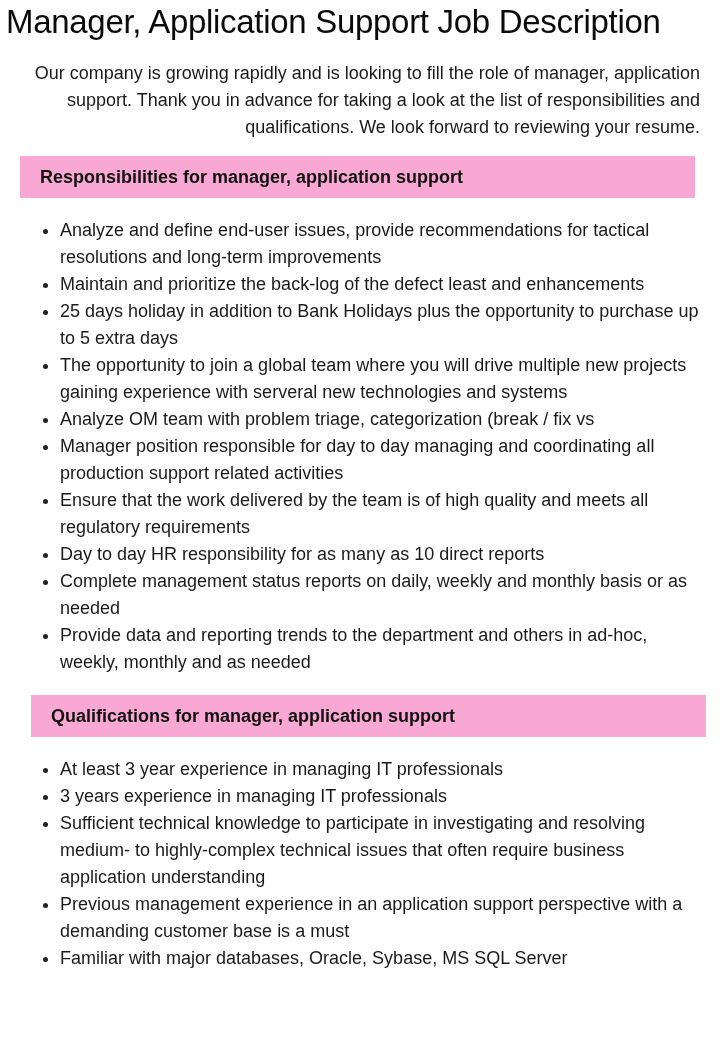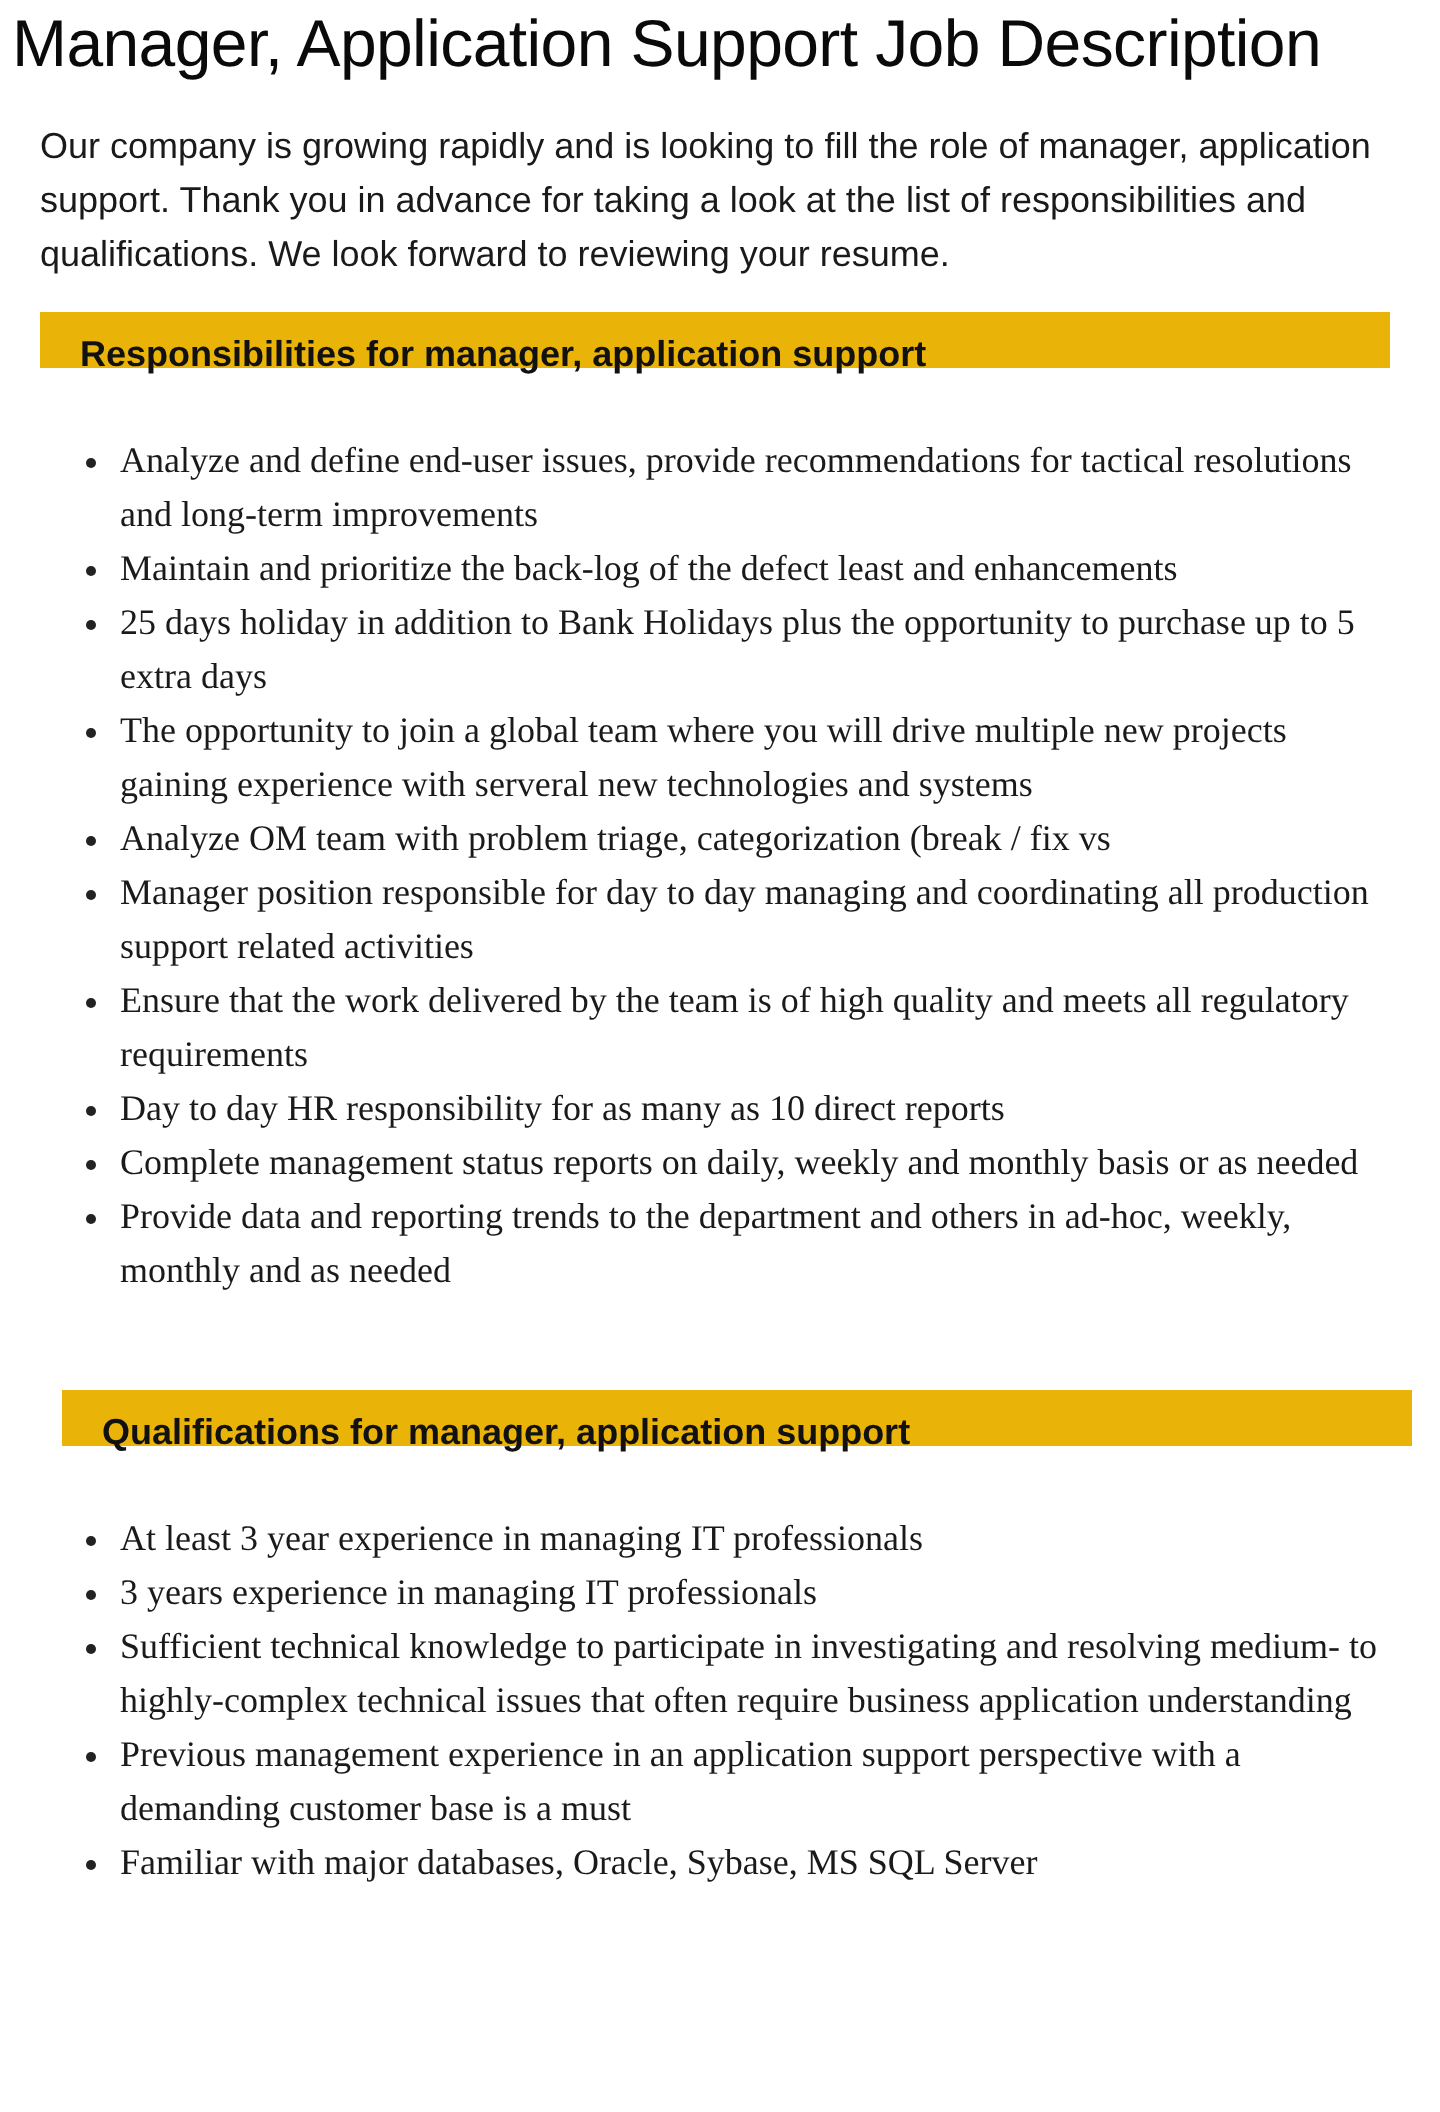--- a/index.html
+++ b/index.html
@@ -25,43 +25,43 @@
     }
     .intro {
       position: absolute;
       left: 20px;
       top: 60px;
       width: 680px;
       font-size: 18px;
       line-height: 27px;
       margin: 0;
       color: #1a1a1a;
+      text-align: right;
     }
     .section-header {
       position: absolute;
       left: 20px;
       width: 675px;
-      height: 28px;
-      background: #eab308;
+      height: 42px;
+      background: #f9a8d4;
       box-sizing: border-box;
       padding-left: 20px;
       font-size: 18px;
       font-weight: bold;
       line-height: 42px;
       color: #111111;
     }
     ul.list {
       position: absolute;
       left: 20px;
       width: 680px;
       margin: 0;
       padding: 0 0 0 40px;
       list-style: none;
       box-sizing: border-box;
-      font-family: Liberation Serif, serif;
     }
     ul.list li {
       position: relative;
       font-size: 18px;
       line-height: 27px;
       color: #1a1a1a;
     }
     ul.list li::before {
       content: "";
       position: absolute;

